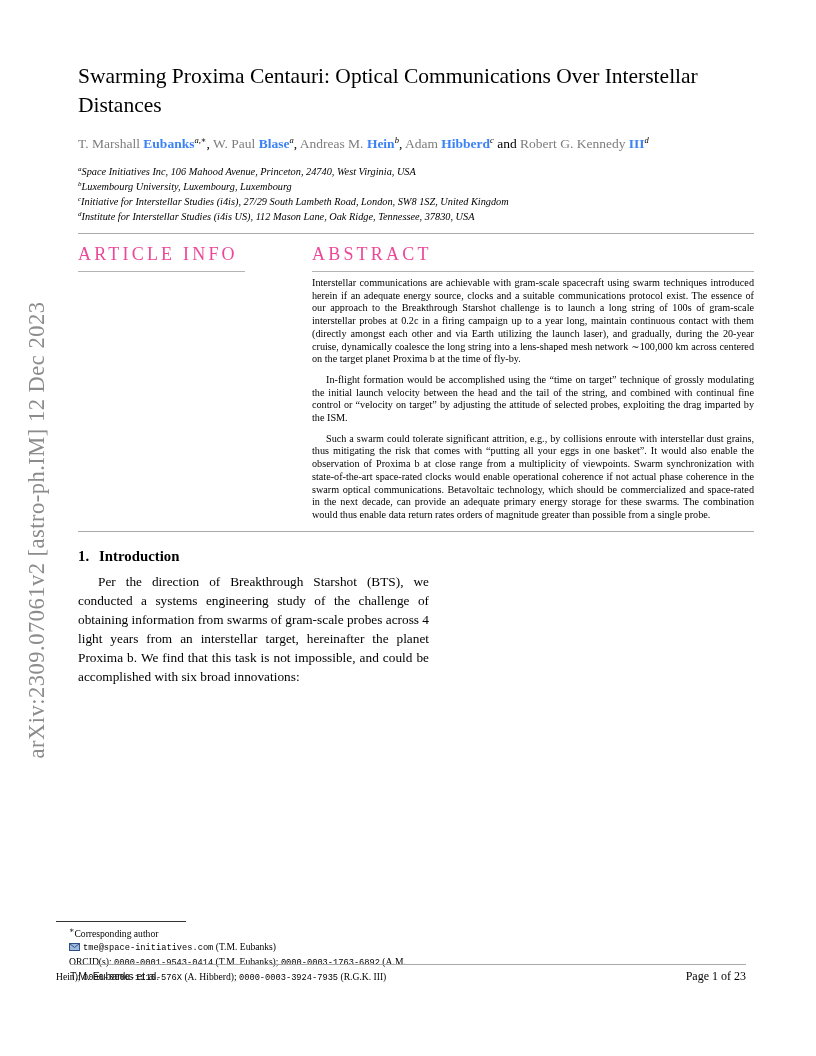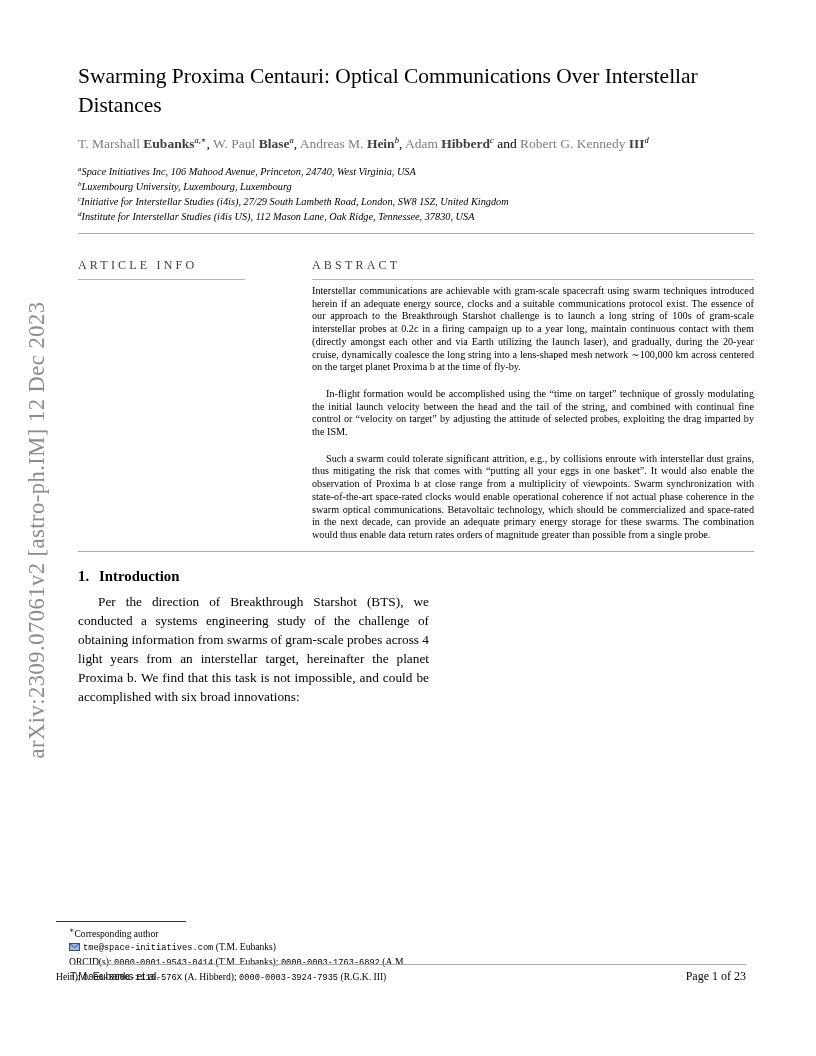--- a/index.html
+++ b/index.html
@@ -6,37 +6,37 @@
   .page{position:relative;width:816px;height:1056px;background:#ffffff;overflow:hidden;
         font-family:"Liberation Serif","DejaVu Serif",serif;color:#000;}
   
   .arxiv-stamp{position:absolute;top:530px;left:37px;transform:translate(-50%,-50%) rotate(-90deg);
         white-space:nowrap;font-size:22.5px;color:#8c8c8c;letter-spacing:.5px;}
   
   .content{position:absolute;left:78px;top:0;width:676px;}
   .title{margin-top:62px;font-size:21.5px;line-height:29px;max-width:690px;}
   .authors{margin-top:14px;font-size:13.5px;line-height:19px;}
   .authors .given{color:#7d7d7d;}
-  .authors .family{font-weight:bold;color:#404040;}
+  .authors .family{font-weight:bold;color:#3b82f6;}
   .authors sup{font-size:8.5px;font-style:italic;line-height:0;}
   .affiliations{margin-top:11px;font-size:10.3px;font-style:italic;line-height:15px;}
   .affiliations .aff{display:block;}
   .affiliations sup{font-size:7px;font-style:italic;line-height:0;}
   .rule-full{border:none;border-top:1.3px solid #aaaaaa;margin:9px 0 0 0;}
   .rule-col{border:none;border-top:1.3px solid #b3b3b3;margin:6px 0 5px 0;}
   
   .info-grid{display:flex;align-items:flex-start;}
   .info-col{width:167px;flex:none;}
   .abs-col{width:442px;flex:none;margin-left:67px;}
-  .block-heading{margin-top:24px;font-size:12px;letter-spacing:3.2px;color:#404040;}
+  .block-heading{margin-top:10px;font-size:18px;letter-spacing:3.2px;color:#ec4899;}
   .keywords{font-size:10.4px;line-height:12.9px;}
   .keywords .kw-label{font-style:italic;}
   .keywords .kw{display:block;}
   .abstract p{margin:0;font-size:10.2px;line-height:12.7px;text-align:justify;}
-  .abstract p + p{margin-top:14px;text-indent:14px;}
+  .abstract p + p{margin-top:8px;text-indent:14px;}
   
   .section-heading{margin-top:16px;font-size:14.8px;font-weight:bold;}
   .section-heading .secnum{margin-right:10px;}
   .body-col{width:351px;}
   .body-col p{margin:7px 0 0 0;font-size:13.3px;line-height:19px;text-align:justify;text-indent:20px;}
   
   .footnotes{position:absolute;left:56px;top:921px;width:372px;font-size:9.6px;line-height:13px;}
   .fn-rule{border:none;border-top:1px solid #333;width:130px;margin:0 0 2px 0;}
   .footnotes p{margin:0;}
   .fn-corresponding{text-indent:13px;}

